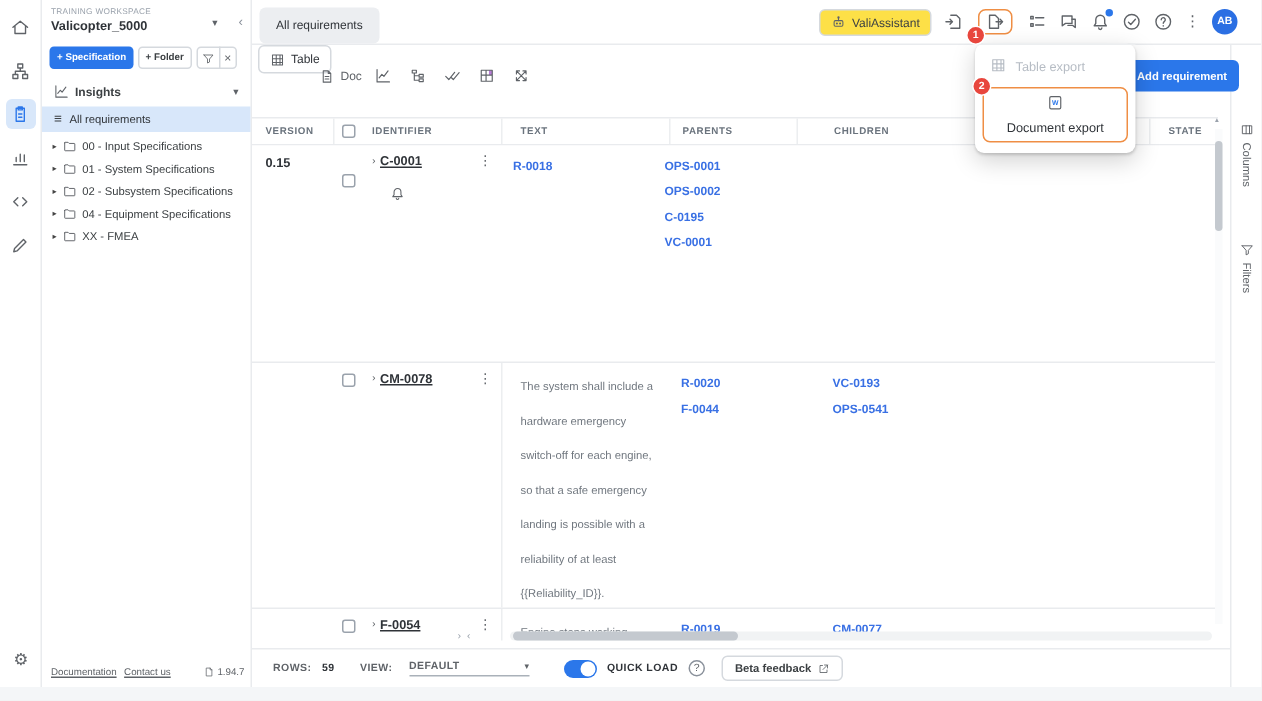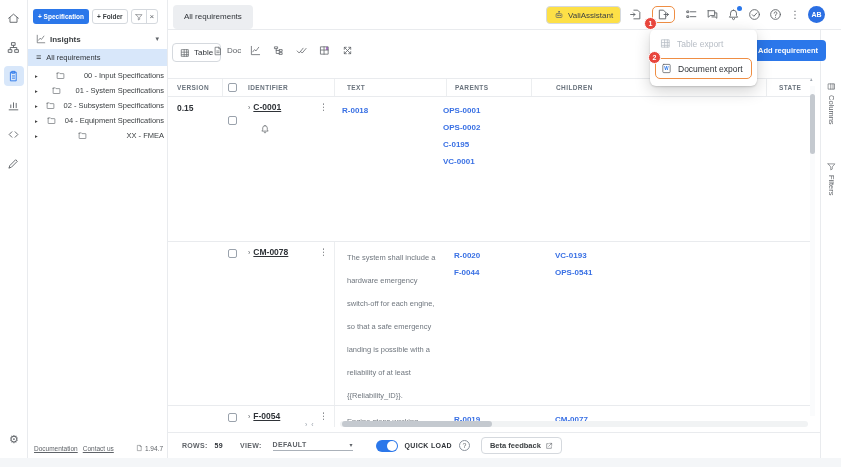--- a/index.html
+++ b/index.html
@@ -32,21 +32,21 @@
   .btn-folder{border:1px solid #d5d9de;font-size:6.5px;font-weight:bold;color:#3c4043;padding:3px 4px;border-radius:3px;background:#fff;white-space:nowrap;}
   .btn-iconpair{display:flex;border:1px solid #d5d9de;border-radius:3px;height:15px;align-items:center;background:#fff;}
   .btn-iconpair .half{padding:0 3px;display:flex;align-items:center;font-size:8px;color:#5f6368;}
   .btn-iconpair .psep{width:1px;height:15px;background:#d5d9de;}
   .insights{display:flex;align-items:center;gap:4px;margin:10px 8px 5px 8px;font-size:8px;font-weight:bold;color:#3c4043;}
   .insights svg{width:10px;height:10px;}
   .insights .caret{margin-left:auto;font-size:7px;color:#5f6368;font-weight:normal;}
   .allreq{display:flex;align-items:center;gap:5px;background:#d8e7fa;padding:4px 8px;font-size:7.5px;color:#2f3338;margin-top:4px;}
   .allreq .ham{font-size:9px;color:#3c4043;line-height:1;}
   .tree{margin-top:2px;}
-  .tree-item{display:flex;align-items:center;gap:4px;padding:3px 3px 3px 7px;font-size:7.5px;color:#3c4043;white-space:nowrap;justify-content:space-between;}
+  .tree-item{display:flex;align-items:center;gap:4px;padding:3px 3px 3px 7px;font-size:7.5px;color:#3c4043;white-space:nowrap;}
   .tree-caret{font-size:5.5px;color:#444;}
   .tree-item svg{width:9px;height:9px;flex:0 0 auto;}
   .sb-footer{position:absolute;bottom:6px;left:6px;right:4px;display:flex;align-items:center;gap:5px;
              font-size:6.5px;color:#5f6368;white-space:nowrap;}
   .sb-link{text-decoration:underline;}
   .sb-ver{margin-left:auto;display:flex;align-items:center;gap:2px;}
   .sb-ver svg{width:7px;height:8px;}
 
   
   .topbar-line{position:absolute;left:168px;top:29px;right:0;height:1px;background:#e9ebee;}
@@ -62,21 +62,21 @@
   .badge{position:absolute;background:#e8463d;color:#fff;font-size:7px;font-weight:bold;width:13px;height:13px;
          border-radius:50%;display:flex;align-items:center;justify-content:center;border:1.5px solid #fff;z-index:30;}
   .badge-1{left:-9px;bottom:-8px;}
   .bell-wrap{position:relative;}
   .bell-dot{position:absolute;right:-2px;top:-2px;width:5px;height:5px;background:#2b77ea;border-radius:50%;}
   .kebab-v{font-size:10px;color:#5f6368;}
   .avatar{width:17px;height:17px;border-radius:50%;background:#2b6fe3;color:#fff;font-size:7px;font-weight:bold;
           display:flex;align-items:center;justify-content:center;}
 
   
-  .table-chip{position:absolute;left:172px;top:43px;height:19px;display:flex;align-items:center;gap:4px;
+  .table-chip{position:absolute;left:172px;top:30px;height:19px;display:flex;align-items:center;gap:4px;
               padding:0 7px;border:1px solid #d5d9de;border-radius:4px;font-size:8px;color:#2f3338;background:#fff;}
   .table-chip svg,.doc-chip svg{width:10px;height:10px;}
   .doc-chip{position:absolute;left:213px;top:41px;height:19px;display:flex;align-items:center;gap:4px;
             font-size:8px;color:#5f6368;}
   .tb-icons{position:absolute;left:250px;top:45px;display:flex;gap:12px;align-items:center;}
   .tb-icons svg{width:11px;height:11px;}
   .add-btn{position:absolute;left:750px;top:40px;height:21px;padding:0 8px;background:#2b77ea;color:#fff;
            font-size:7.5px;font-weight:bold;border-radius:4px;display:flex;align-items:center;z-index:4;white-space:nowrap;}
 
   
@@ -145,21 +145,21 @@
   .vlabel{writing-mode:vertical-rl;font-size:7.5px;color:#5f6368;}
 
   
   .menu{position:absolute;left:650px;top:29px;width:107px;background:#fff;border-radius:6px;z-index:20;
         box-shadow:0 1px 2px rgba(0,0,0,.16),0 5px 16px rgba(0,0,0,.18);padding-bottom:7px;}
   .menu-title{font-size:10px;font-weight:bold;color:#24292f;padding:9px 12px 8px;}
   .menu-sep{height:1px;background:#eceef0;}
   .mi-disabled{display:flex;align-items:center;gap:6px;padding:8px 10px 5px;font-size:8.5px;color:#b6bcc4;}
   .mi-disabled svg{width:11px;height:11px;}
   .mi-active{position:relative;display:flex;align-items:center;gap:6px;margin:4px 5px 0;padding:4px 5px;
-             font-size:8.5px;color:#2f3338;border:1.5px solid #ef8e44;border-radius:5px;}
+             font-size:8.5px;color:#2f3338;border:1.5px solid #ef8e44;border-radius:5px;flex-direction:column;}
   .mi-active svg{width:11px;height:11px;}
   .badge-2{left:-8px;top:-8px;}
 </style>
 </head>
 <body>
 
 <div class="app">
 
   <div class="rail">
     <div class="rail-btn">
@@ -189,20 +189,26 @@
     </div>
     <div class="rail-btn">
       <svg viewBox="0 0 24 24" class="ic">
           <path d="M4 20l4-1L19 8l-3-3L5 16l-1 4z"></path>
         </svg>
     </div>
     <div class="rail-gear">⚙</div>
   </div>
 
   <div class="sidebar">
+    <div class="ws">
+      <div class="ws-label">TRAINING WORKSPACE</div>
+      <div class="ws-name">Valicopter_5000</div>
+      <div class="ws-caret">▾</div>
+      <div class="collapse">‹</div>
+    </div>
     <div class="sb-actions">
       <div class="btn-spec">+ Specification</div>
       <div class="btn-folder">+ Folder</div>
       <div class="btn-iconpair">
         <div class="half">
           <svg viewBox="0 0 24 24" class="ic" style="width:8px;height:8px;">
               <path d="M3 5h18l-7 8v6l-4 2v-8L3 5z"></path>
             </svg>
         </div>
         <div class="psep"></div>

